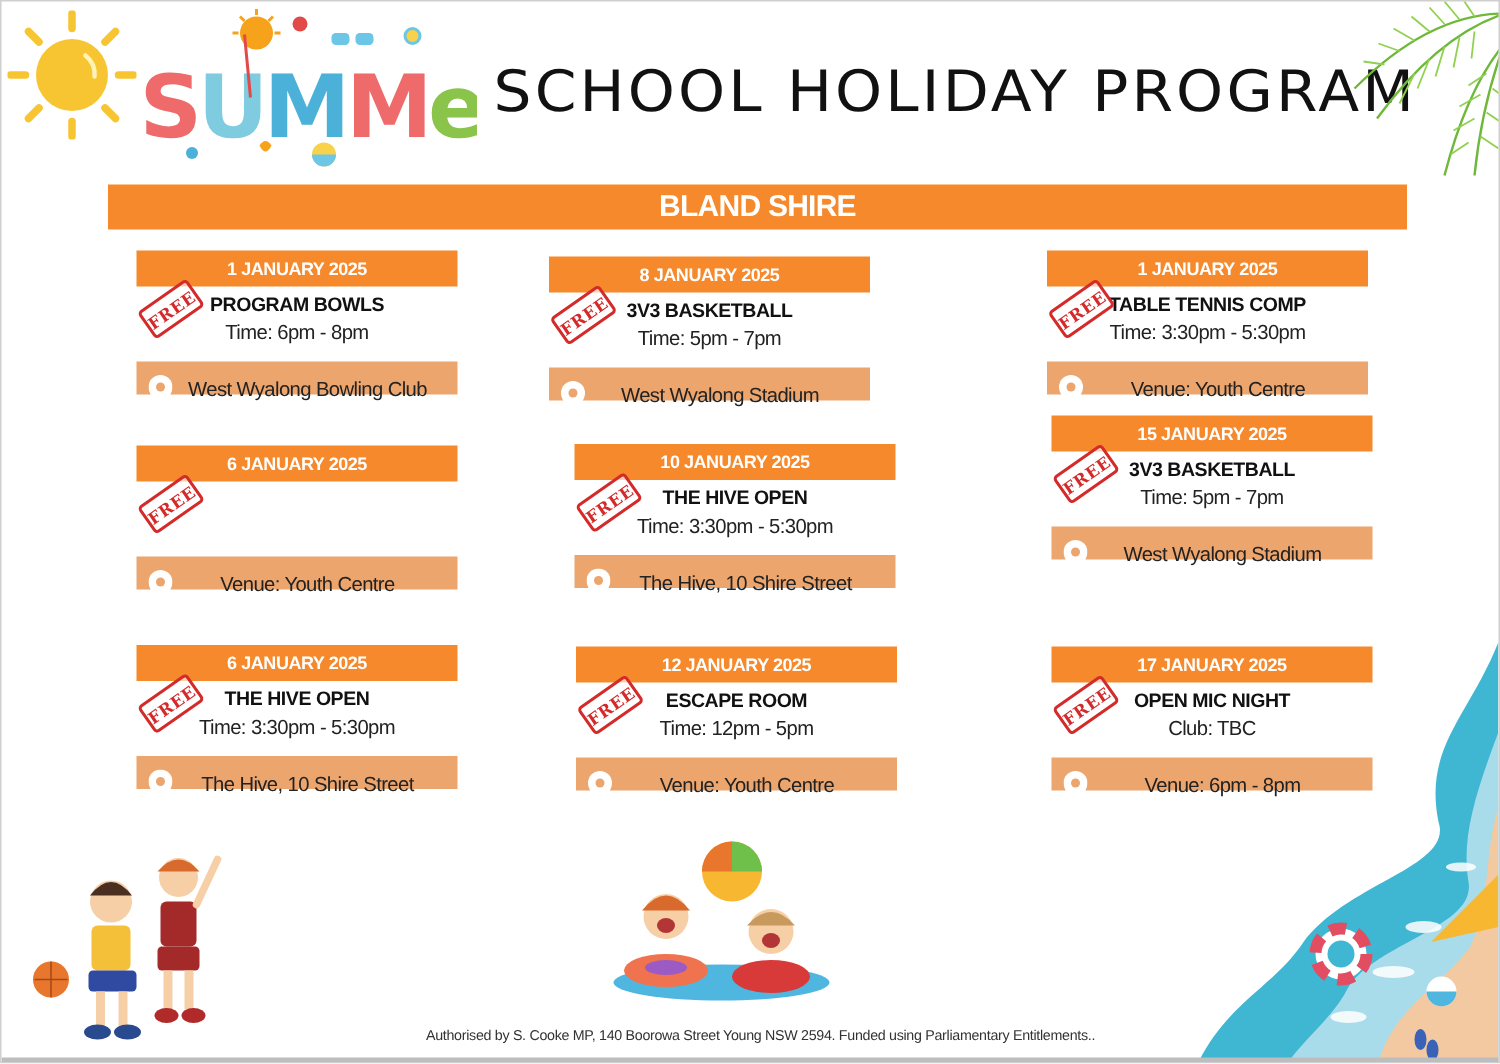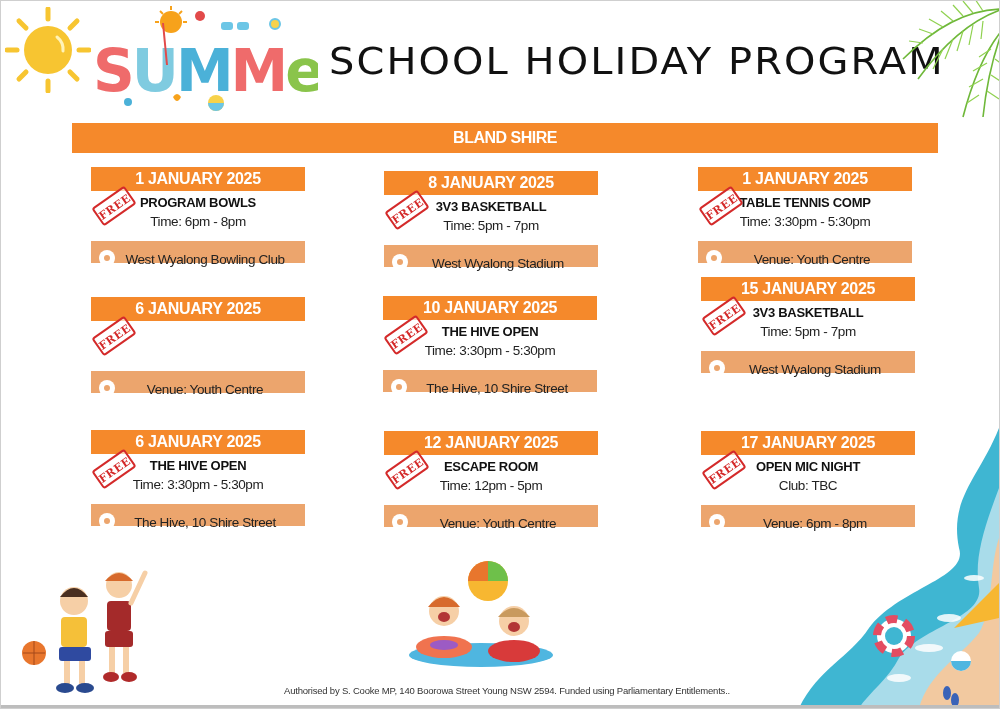--- a/index.html
+++ b/index.html
@@ -21,28 +21,28 @@
     position: absolute; left: 328px; top: 38px; font-size: 38px; letter-spacing: 2px;
     color: #111; font-family: "DejaVu Sans", sans-serif; font-weight: normal;
     transform: scaleX(1.05); transform-origin: left center;
   }
   .palm { position: absolute; right: -4px; top: -2px; width: 120px; height: 120px; }
 
   
   .shire-banner {
     position: absolute; left: 71px; top: 122px; width: 866px; height: 30px;
     background: #f5892b; color: #fff; text-align: center;
-    font-weight: bold; font-size: 16px; line-height: 30px; letter-spacing: -0.5px;
+    font-weight: bold; font-size: 20px; line-height: 30px; letter-spacing: -0.5px;
   }
 
   
   .event { position: absolute; width: 214px; }
   .event .date {
     height: 24px; background: #f5892b; color: #fff; text-align: center;
-    font-weight: bold; font-size: 16px; line-height: 24px; letter-spacing: -0.3px;
+    font-weight: bold; font-size: 12px; line-height: 24px; letter-spacing: -0.3px;
   }
   .event .body { position: relative; height: 50px; text-align: center; }
   .event .name {
     padding-top: 4px; font-weight: bold; font-size: 13px; color: #111; letter-spacing: -0.3px;
   }
   .event .time { margin-top: 4px; font-size: 13.5px; color: #222; letter-spacing: -0.4px; }
   .event .venue {
     position: relative; height: 22px; background: #eca56d; color: #222;
     font-size: 13.5px; line-height: 38px; text-align: center; padding-left: 14px;
     letter-spacing: -0.4px;
@@ -151,21 +151,21 @@
     </div>
     <div class="venue">
       <svg class="pin" viewBox="0 0 16 22">
           <path d="M8 0 A8 8 0 0 1 16 8 C16 14 8 22 8 22 C8 22 0 14 0 8 A8 8 0 0 1 8 0 Z" fill="#fff"></path>
           <circle cx="8" cy="8" r="3" fill="#eca56d"></circle>
         </svg>
       <span>West Wyalong Bowling Club</span>
     </div>
   </div>
 
-  <div class="event" style="left:383px; top:170px;">
+  <div class="event" style="left:365px; top:170px;">
     <div class="date">8 JANUARY 2025</div>
     <div class="body">
       <div class="free">FREE</div>
       <div class="name">3V3 BASKETBALL</div>
       <div class="time">Time: 5pm - 7pm</div>
     </div>
     <div class="venue">
       <svg class="pin" viewBox="0 0 16 22">
           <path d="M8 0 A8 8 0 0 1 16 8 C16 14 8 22 8 22 C8 22 0 14 0 8 A8 8 0 0 1 8 0 Z" fill="#fff"></path>
           <circle cx="8" cy="8" r="3" fill="#eca56d"></circle>

